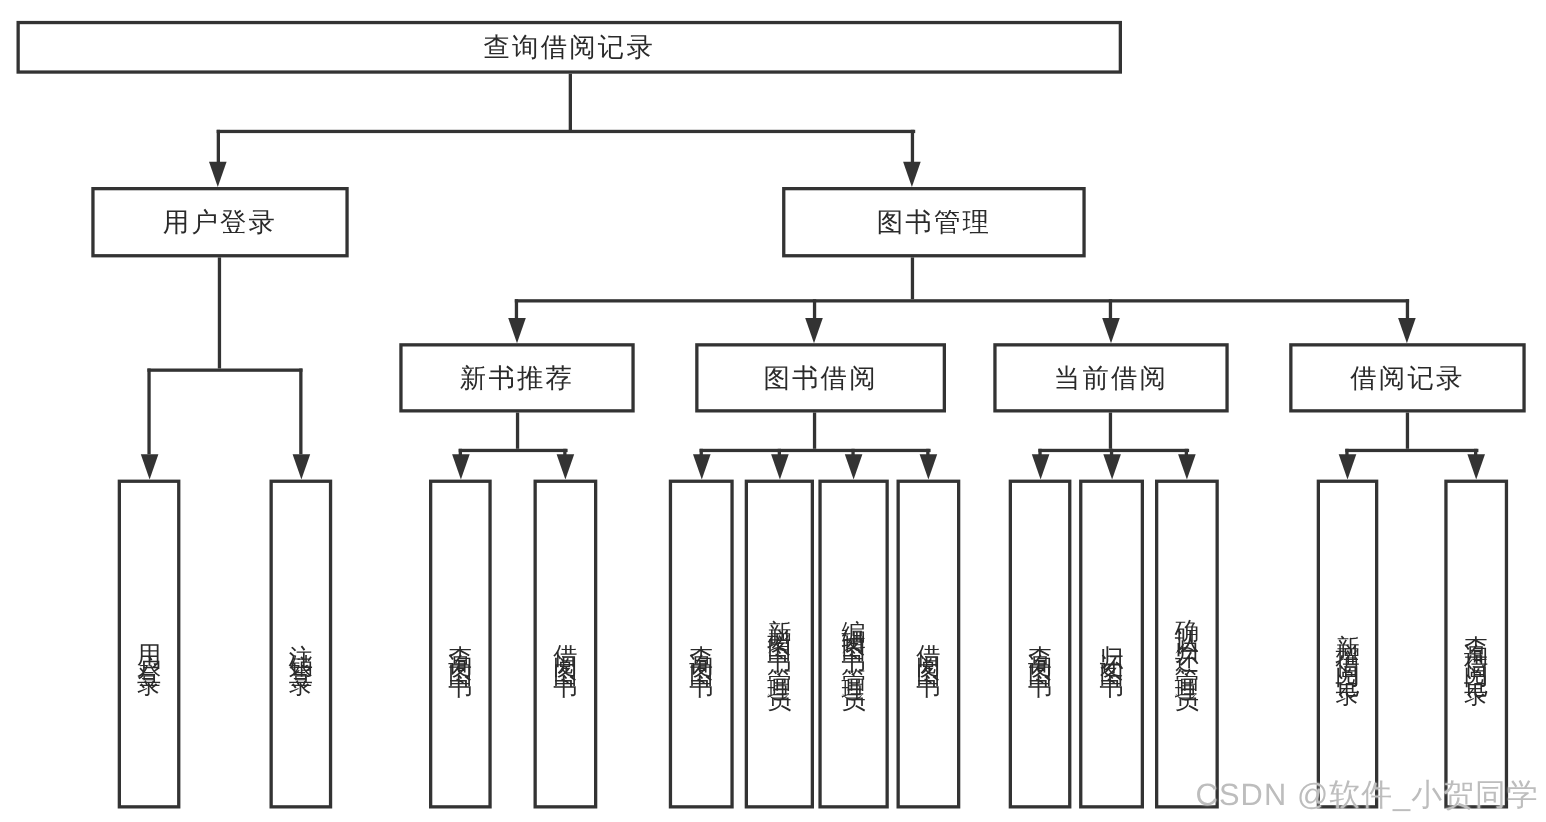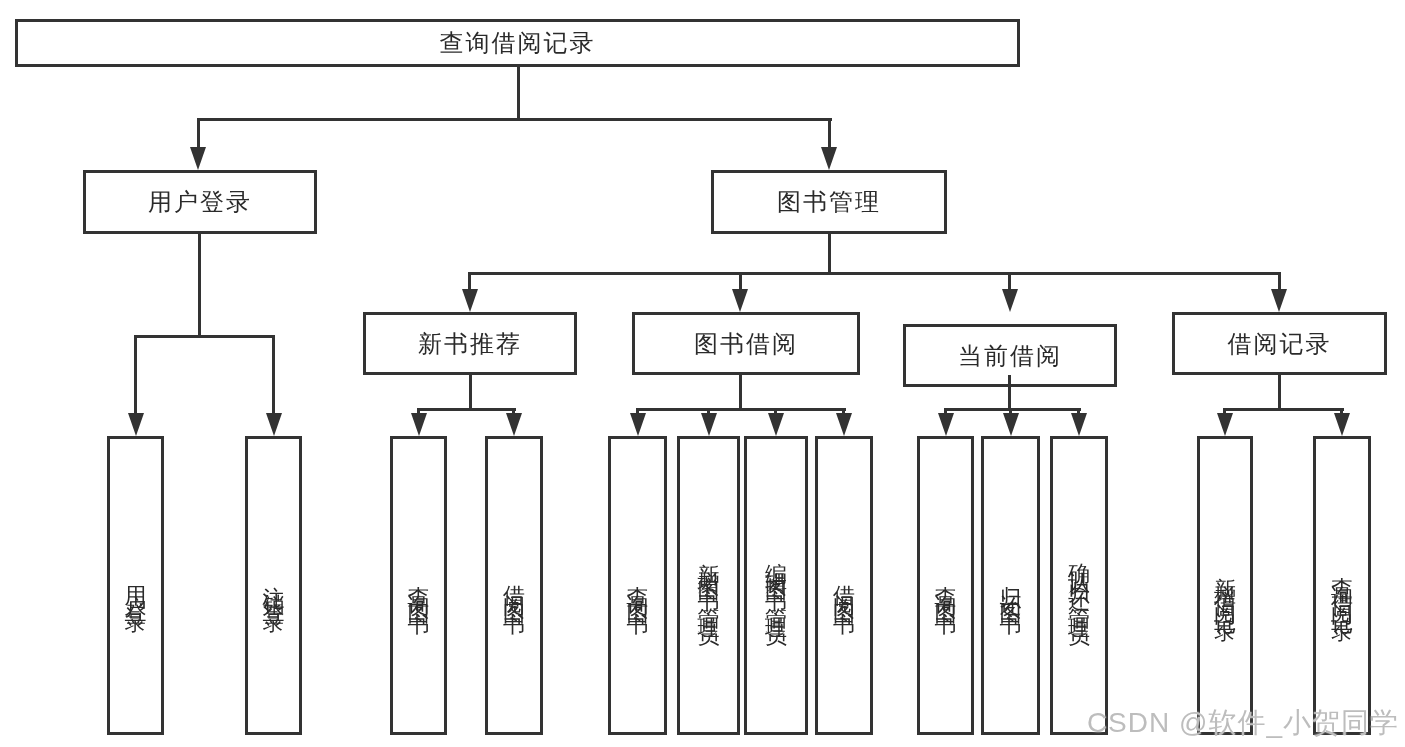--- a/index.html
+++ b/index.html
@@ -65,21 +65,21 @@
   <div class="box" style="left:15px;top:19px;width:1005px;height:48px;">查询借阅记录</div>
 
   <div class="vline" style="left:517px;top:67px;height:53px;"></div>
   <div class="hline" style="left:197px;top:118px;width:635px;"></div>
   <div class="vline" style="left:197px;top:118px;height:32px;"></div>
   <div class="arrow" style="left:190px;top:147px;"></div>
   <div class="vline" style="left:828px;top:118px;height:32px;"></div>
   <div class="arrow" style="left:821px;top:147px;"></div>
 
   <div class="box" style="left:83px;top:170px;width:234px;height:64px;">用户登录</div>
-  <div class="box" style="left:711px;top:170px;width:236px;height:64px;">图书管理</div>
+  <div class="box" style="left:711px;top:170px;width:276px;height:64px;">图书管理</div>
 
   <div class="vline" style="left:198px;top:234px;height:101px;"></div>
   <div class="hline" style="left:134px;top:335px;width:141px;"></div>
   <div class="vline" style="left:134px;top:335px;height:78px;"></div>
   <div class="arrow" style="left:128px;top:413px;"></div>
   <div class="vline" style="left:272px;top:335px;height:78px;"></div>
   <div class="arrow" style="left:266px;top:413px;"></div>
 
   <div class="vline" style="left:828px;top:234px;height:38px;"></div>
   <div class="hline" style="left:468px;top:272px;width:813px;"></div>
@@ -87,21 +87,21 @@
   <div class="arrow" style="left:462px;top:289px;"></div>
   <div class="vline" style="left:739px;top:272px;height:18px;"></div>
   <div class="arrow" style="left:732px;top:289px;"></div>
   <div class="vline" style="left:1008px;top:272px;height:18px;"></div>
   <div class="arrow" style="left:1002px;top:289px;"></div>
   <div class="vline" style="left:1278px;top:272px;height:18px;"></div>
   <div class="arrow" style="left:1271px;top:289px;"></div>
 
   <div class="box" style="left:363px;top:312px;width:214px;height:63px;text-align:right;">新书推荐</div>
   <div class="box" style="left:632px;top:312px;width:228px;height:63px;">图书借阅</div>
-  <div class="box" style="left:903px;top:312px;width:214px;height:63px;margin-top:12px;">当前借阅</div>
+  <div class="box" style="left:903px;top:312px;width:214px;height:63px;">当前借阅</div>
   <div class="box" style="left:1172px;top:312px;width:215px;height:63px;">借阅记录</div>
 
   <div class="vline" style="left:469px;top:375px;height:33px;"></div>
   <div class="hline" style="left:417px;top:408px;width:99px;"></div>
   <div class="vline" style="left:417px;top:408px;height:8px;"></div>
   <div class="arrow" style="left:411px;top:413px;"></div>
   <div class="vline" style="left:512px;top:408px;height:8px;"></div>
   <div class="arrow" style="left:506px;top:413px;"></div>
 
   <div class="vline" style="left:739px;top:375px;height:33px;"></div>

